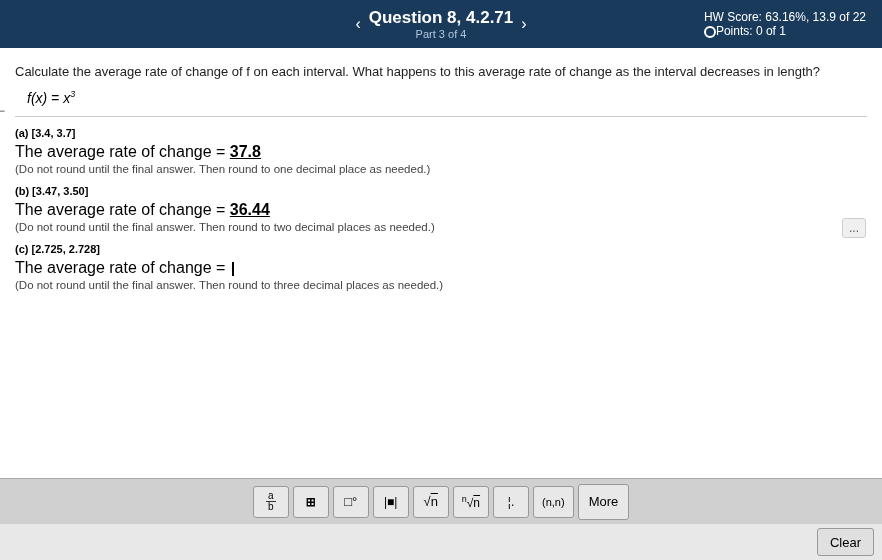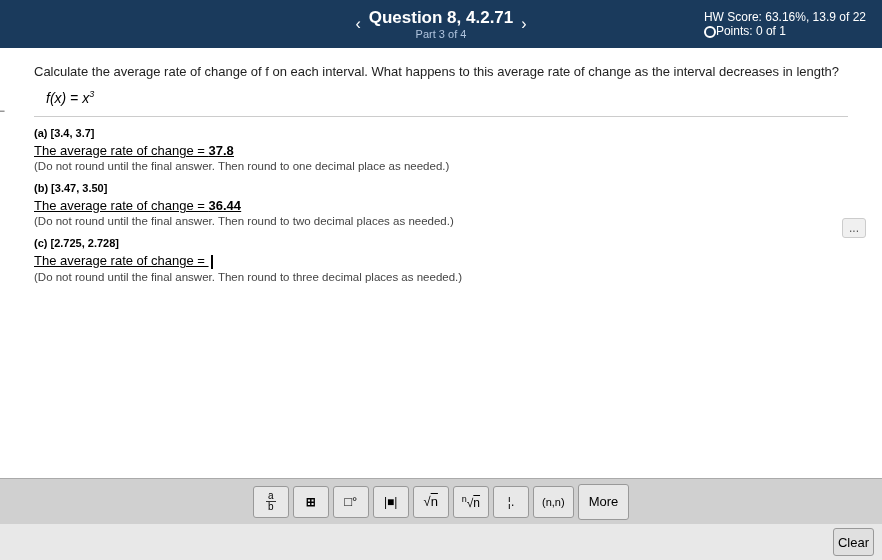--- a/index.html
+++ b/index.html
@@ -65,21 +65,21 @@
       height: 12px;
       border: 2px solid white;
       border-radius: 50%;
       display: inline-block;
     }
 
     
     .main-content {
       background: white;
       margin: 0;
-      padding: 14px 34px 10px;
+      padding: 14px 15px 10px;
       min-height: 430px;
       position: relative;
     }
 
     .back-arrow {
       position: absolute;
       left: -10px;
       top: 50px;
       font-size: 18px;
       color: #333;
@@ -119,23 +119,22 @@
     }
 
     .part-label {
       font-size: 11px;
       font-weight: bold;
       margin-bottom: 4px;
       margin-top: 10px;
     }
 
     .rate-line {
-      font-size: 13px;
+      font-size: 16px;
       margin: 2px 0;
-      text-decoration: underline;
     }
 
     .rate-value {
       font-weight: bold;
       text-decoration: underline;
       color: #000;
     }
 
     .note-text {
       font-size: 11.5px;
@@ -193,21 +192,21 @@
       height: 36px;
     }
 
     .clear-btn {
       position: absolute;
       bottom: 4px;
       right: 8px;
       background: #e0e0e0;
       border: 1px solid #999;
       border-radius: 3px;
-      padding: 3px 4px;
+      padding: 3px 12px;
       font-size: 13px;
       cursor: pointer;
       height: 28px;
     }
 
     .frac-symbol {
       display: flex;
       flex-direction: column;
       align-items: center;
       font-size: 10px;

